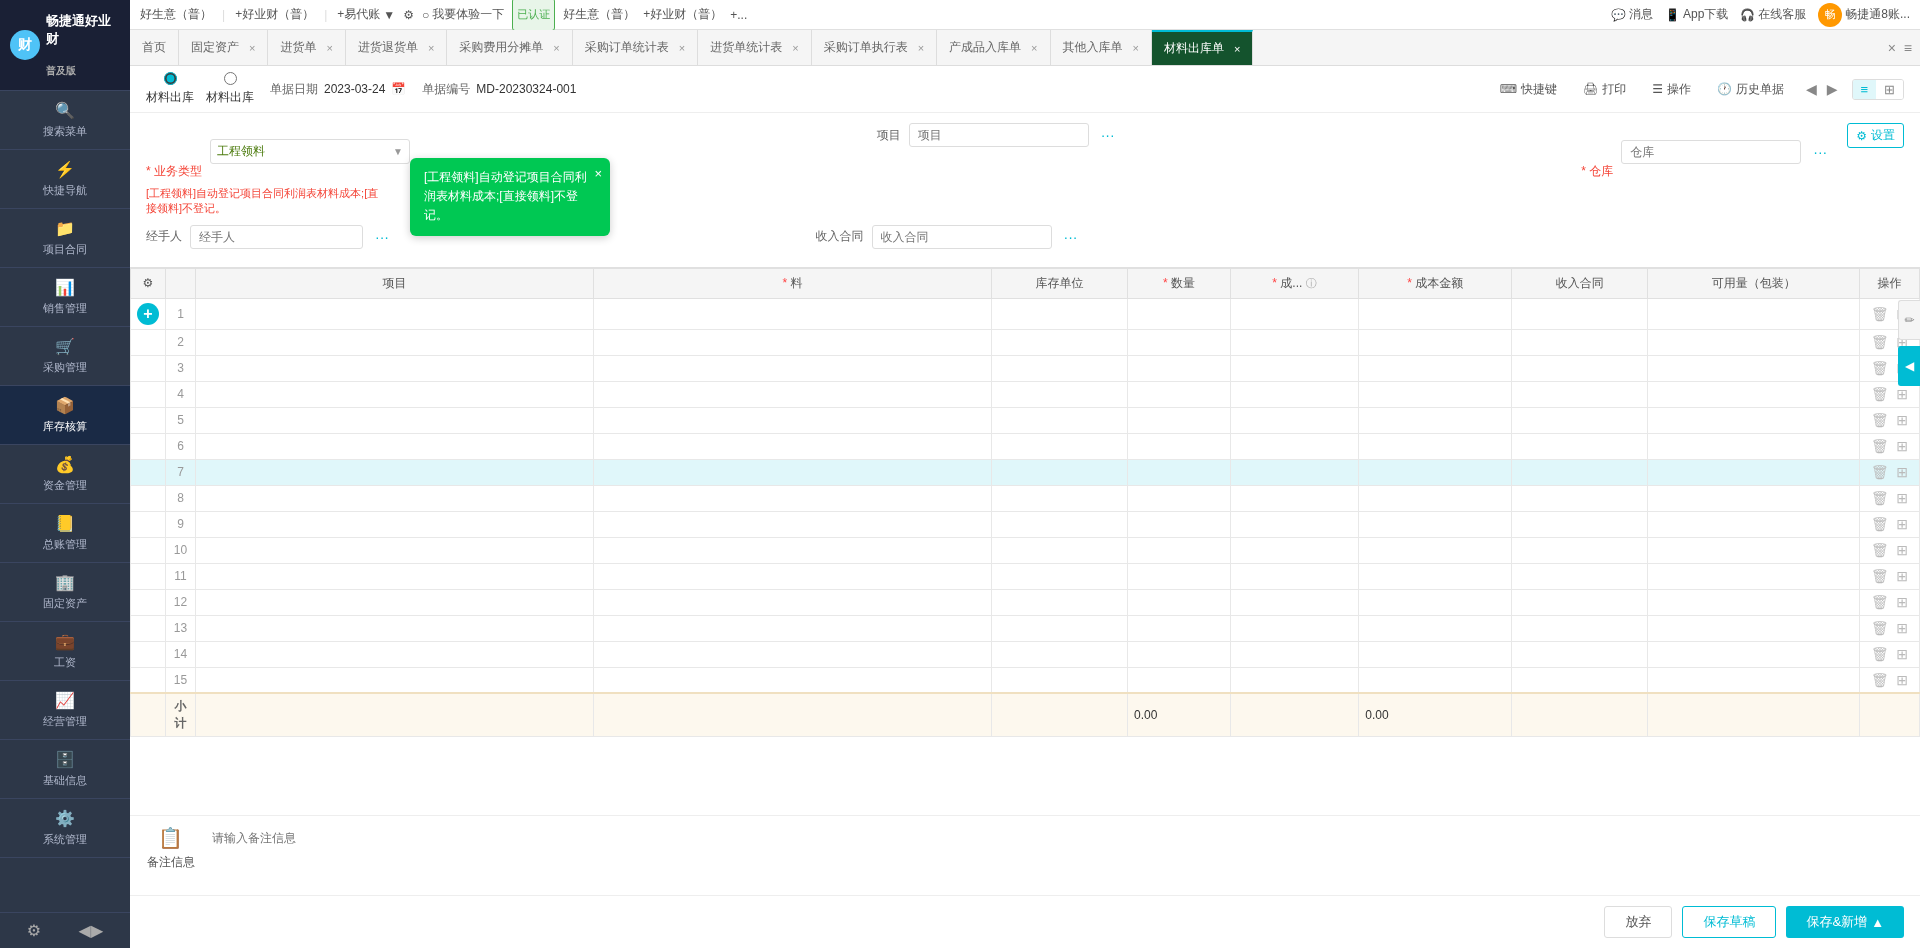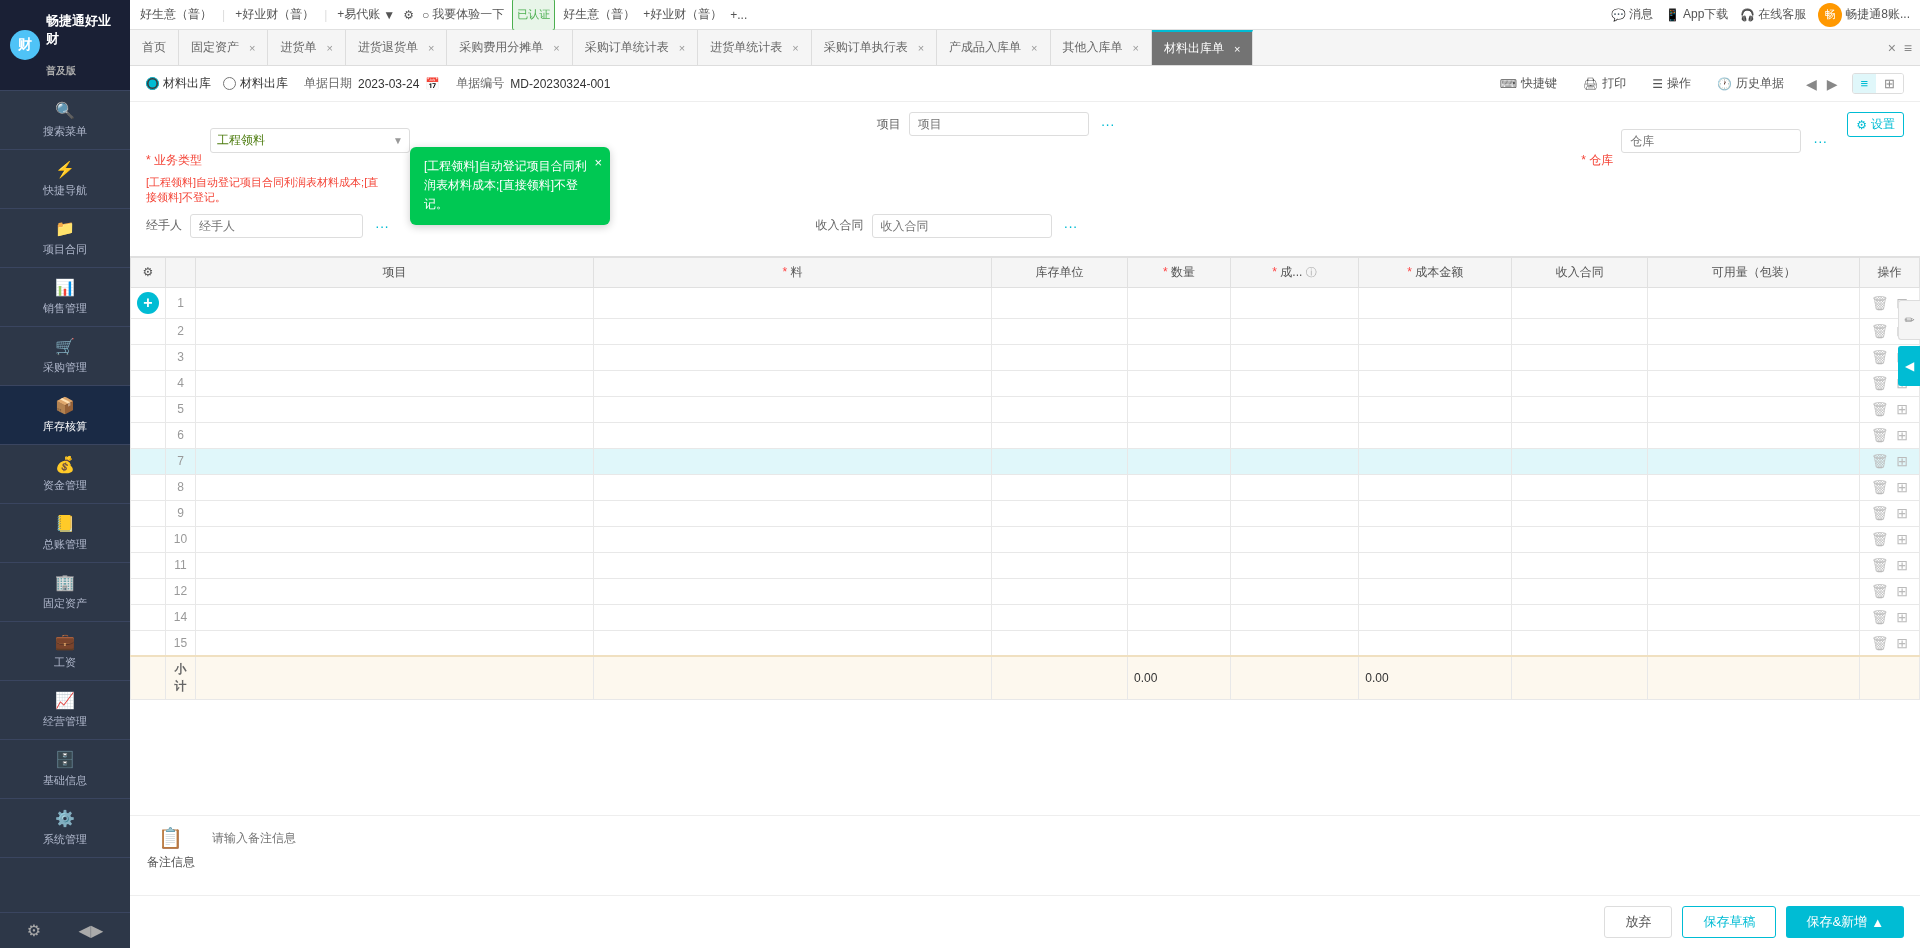--- a/index.html
+++ b/index.html
@@ -38,21 +38,21 @@
     .tab-item .tab-close { color: #999; font-size: 11px; margin-left: 4px; }
     .tabs-bar-end { display: flex; align-items: center; margin-left: auto; padding: 0 8px; gap: 8px; }
     .tabs-bar-end .icon-btn { color: #888; cursor: pointer; font-size: 14px; }
 
     
     .content-area { flex: 1; overflow: hidden; display: flex; flex-direction: column; background: #fff; }
 
     
     .form-header { padding: 6px 16px; background: #fff; border-bottom: 1px solid #eee; display: flex; align-items: center; gap: 16px; flex-shrink: 0; }
     .radio-group { display: flex; align-items: center; gap: 12px; }
-    .radio-item { display: flex; align-items: center; gap: 4px; cursor: pointer; }
+    .radio-item { display: flex; align-items: center; gap: 4px; cursor: pointer; flex-direction: column; }
     .radio-item input[type=radio] { accent-color: #00bcd4; }
     .form-header .date-group { display: flex; align-items: center; gap: 6px; color: #555; }
     .form-header .form-label { color: #666; }
     .form-header .form-value { color: #333; font-weight: 500; }
     .form-header .calendar-icon { color: #00bcd4; cursor: pointer; }
     .form-header-right { margin-left: auto; display: flex; align-items: center; gap: 10px; }
     .header-action-btn { display: flex; align-items: center; gap: 4px; color: #555; cursor: pointer; font-size: 12px; padding: 3px 8px; border-radius: 3px; }
     .nav-arrows { display: flex; gap: 2px; }
     .nav-arrow { color: #888; cursor: pointer; font-size: 14px; padding: 2px 4px; }
     .view-toggle { display: flex; border: 1px solid #ddd; border-radius: 3px; overflow: hidden; }
@@ -266,21 +266,21 @@
         <span class="tab-close">×</span>
       </div>
       <div class="tab-item">
         <span>产成品入库单</span>
         <span class="tab-close">×</span>
       </div>
       <div class="tab-item">
         <span>其他入库单</span>
         <span class="tab-close">×</span>
       </div>
-      <div class="tab-item active" style="background:#737373;color:#fff;">
+      <div class="tab-item active" style="background:#14532d;color:#fff;">
         <span>材料出库单</span>
         <span class="tab-close" style="color:#fff;">×</span>
       </div>
       <div class="tabs-bar-end">
         <span class="icon-btn">×</span>
         <span class="icon-btn">≡</span>
       </div>
     </div>
 
     <div class="content-area">
@@ -604,20 +604,36 @@
               <td></td>
               <td></td>
               <td></td>
               <td></td>
               <td class="action-cell">
                 <span class="action-icon">🗑</span>
                 <span class="action-icon">⊞</span>
               </td>
             </tr>
 
+            <tr>
+              <td></td>
+              <td class="row-num">13</td>
+              <td></td>
+              <td></td>
+              <td></td>
+              <td></td>
+              <td></td>
+              <td></td>
+              <td></td>
+              <td></td>
+              <td class="action-cell">
+                <span class="action-icon">🗑</span>
+                <span class="action-icon">⊞</span>
+              </td>
+            </tr>
 
             <tr>
               <td></td>
               <td class="row-num">14</td>
               <td></td>
               <td></td>
               <td></td>
               <td></td>
               <td></td>
               <td></td>

